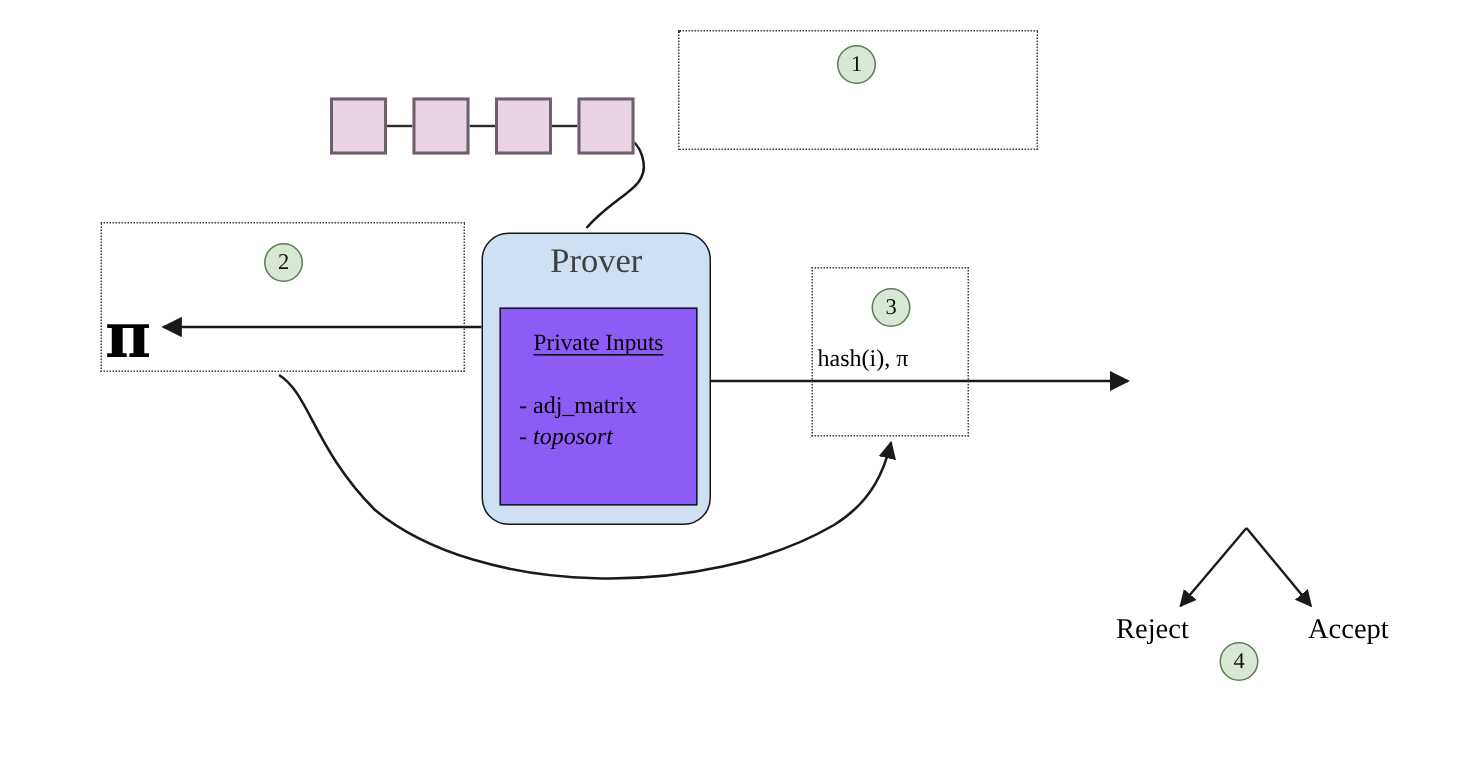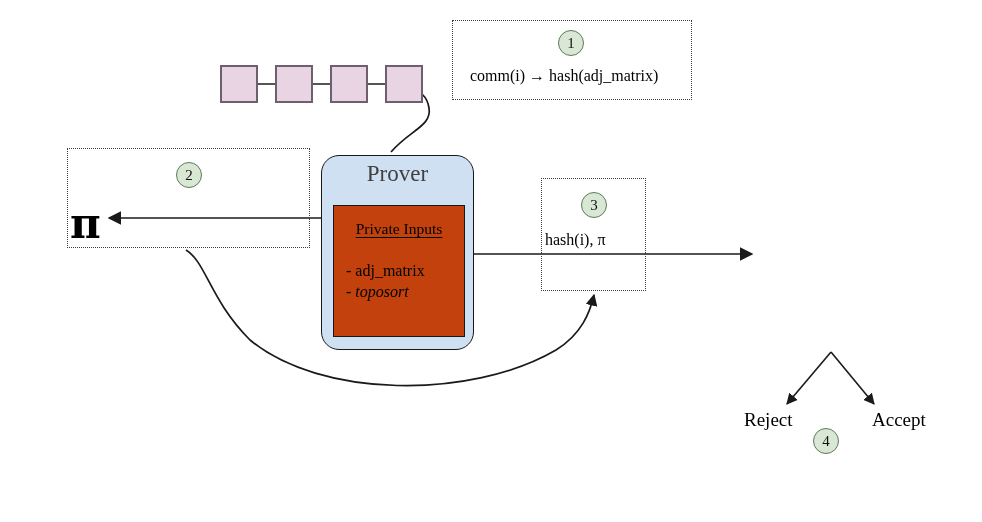--- a/index.html
+++ b/index.html
@@ -64,21 +64,21 @@
     text-align: center;
     font-size: 23px;
     line-height: 1;
     color: #404040;
     white-space: nowrap;
   }
 
   
   .inner-panel {
     position: absolute;
-    background: #c2410c;
+    background: #8b5cf6;
     border: 1.5px solid #16181a;
     box-sizing: border-box;
   }
   .panel-heading {
     position: absolute;
     left: 0; right: 0;
     text-align: center;
     font-size: 15.5px;
     text-decoration: underline;
     text-underline-offset: 2.5px;
@@ -148,21 +148,20 @@
     <line x1="831" y1="352" x2="874" y2="404" stroke="#1a1a1a" stroke-width="1.6" marker-end="url(#arrow-sm)"></line>
   </svg>
 
   <div class="chain-block" style="left:220px; top:65px;"></div>
   <div class="chain-block" style="left:275px; top:65px;"></div>
   <div class="chain-block" style="left:330px; top:65px;"></div>
   <div class="chain-block" style="left:385px; top:65px;"></div>
 
   <div class="note-box" style="left:452px; top:20px; width:240px; height:80px;"></div>
   <div class="step-badge" style="left:558px; top:30px;">1</div>
-  <div class="lbl lbl-note" style="left:470px; top:68px;">comm(i) → hash(adj_matrix)</div>
 
   <div class="note-box" style="left:67px; top:148px; width:243px; height:100px;"></div>
   <div class="step-badge" style="left:176px; top:162px;">2</div>
   <div class="lbl lbl-pi" style="left:70px; top:203px;">π</div>
 
   <div class="note-box" style="left:541px; top:178px; width:105px; height:113px;"></div>
   <div class="step-badge" style="left:581px; top:192px;">3</div>
   <div class="lbl lbl-note" style="left:545px; top:232px;">hash(i), π</div>
 
   <div class="actor" style="left:321px; top:155px; width:153px; height:195px;">

